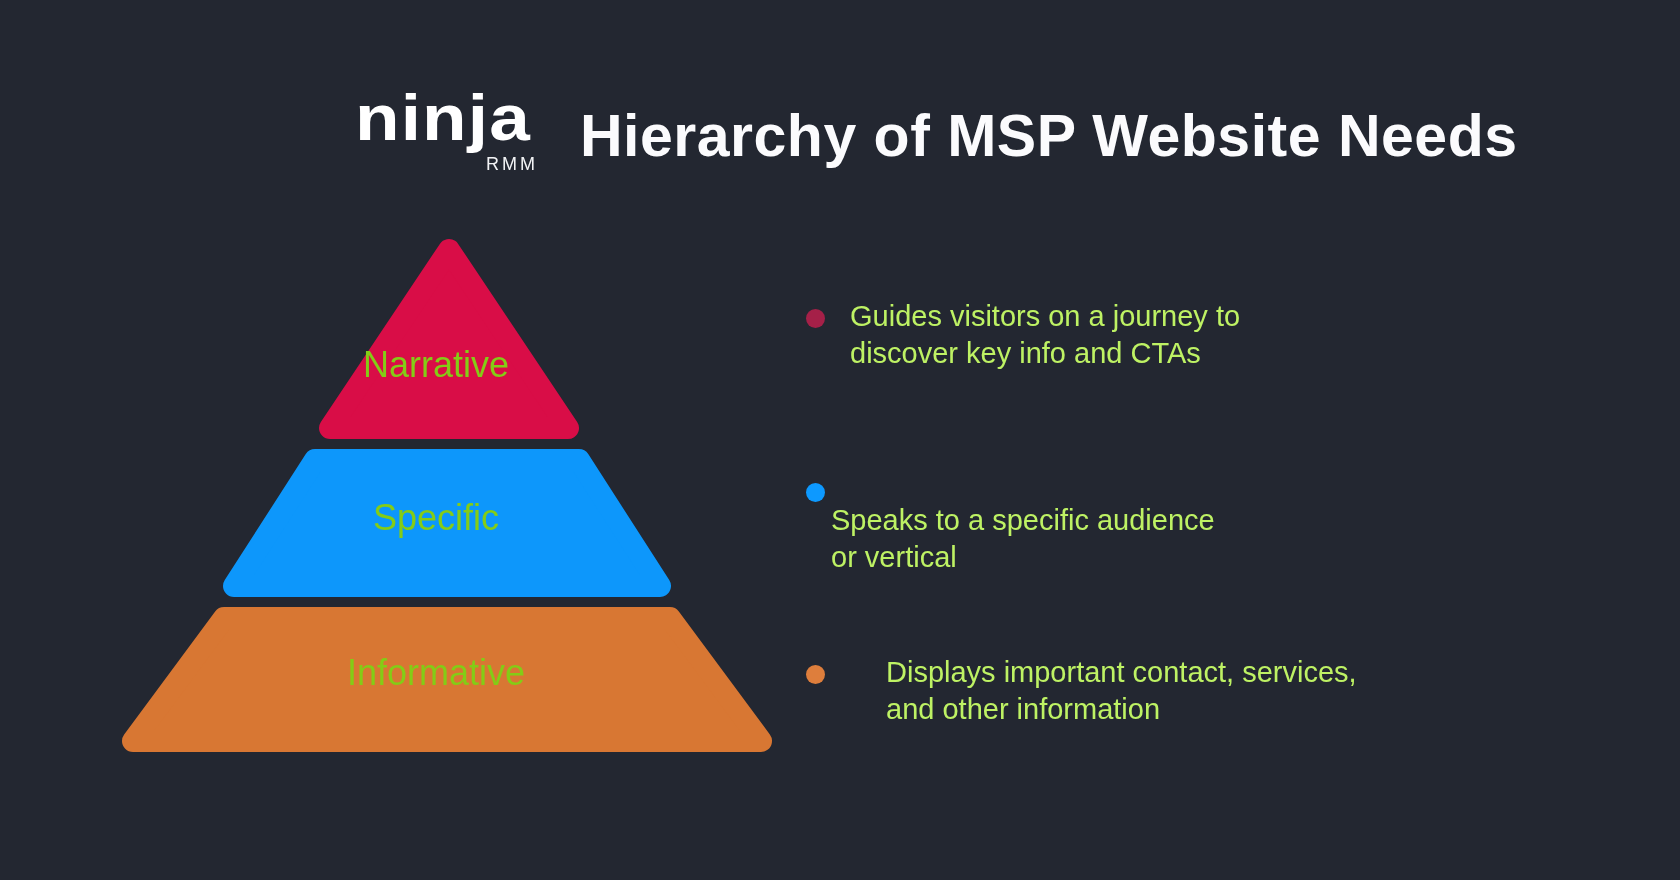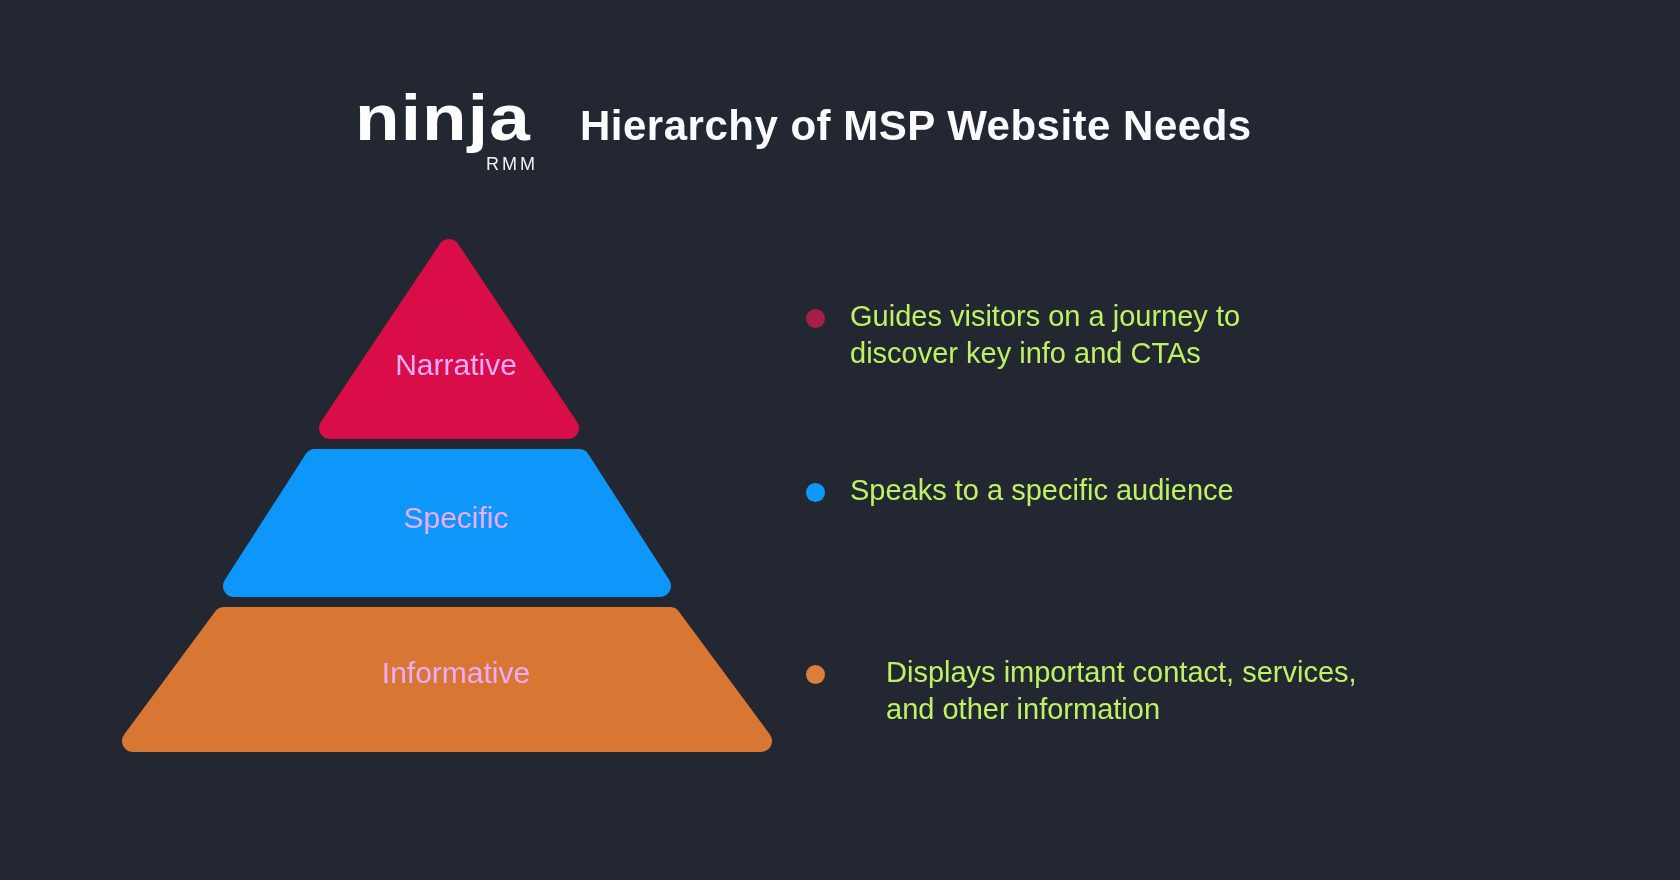--- a/index.html
+++ b/index.html
@@ -39,57 +39,57 @@
     top:68px;
     font-size:18px;
     font-weight:400;
     color:#F2F3F5;
     letter-spacing:3px;
   }
   .title{
     position:absolute;
     left:580px;
     top:102px;
-    font-size:42px;
+    font-size:59px;
     font-weight:bold;
     color:#FBFBFD;
     letter-spacing:0.5px;
     white-space:nowrap;
   }
 
   
   .pyramid-svg{
     position:absolute;
     left:0; top:0;
     width:1680px;
     height:880px;
   }
   .tier-label{
     position:absolute;
     width:320px;
-    left:296px;
+    left:276px;
     text-align:center;
-    font-size:30px;
+    font-size:36px;
     font-weight:400;
-    color:#f0abfc;
+    color:#84cc16;
     line-height:36px;
   }
   .label-narrative{ top:347px; }
   .label-specific{ top:500px; }
   .label-informative{ top:655px; }
 
   
   .bullet{
     position:absolute;
     left:806px;
     display:flex;
     align-items:flex-start;
   }
   .bullet-1{ top:298px; }
-  .bullet-2{ top:472px; }
+  .bullet-2{ top:472px;flex-direction:column; }
   .bullet-3{ top:654px;gap:36px; }
   .bullet-dot{
     width:19px;
     height:19px;
     border-radius:50%;
     margin-top:11px;
     flex:0 0 auto;
   }
   .bullet-text{
     margin-left:25px;
@@ -126,20 +126,21 @@
     <div class="bullet-text">
       <div>Guides visitors on a journey to</div>
       <div>discover key info and CTAs</div>
     </div>
   </div>
 
   <div class="bullet bullet-2">
     <div class="bullet-dot" style="background-color: rgb(13, 153, 255);"></div>
     <div class="bullet-text">
       <div>Speaks to a specific audience</div>
+      <div>or vertical</div>
     </div>
   </div>
 
   <div class="bullet bullet-3">
     <div class="bullet-dot" style="background-color: rgb(222, 126, 60);"></div>
     <div class="bullet-text">
       <div>Displays important contact, services,</div>
       <div>and other information</div>
     </div>
   </div>

